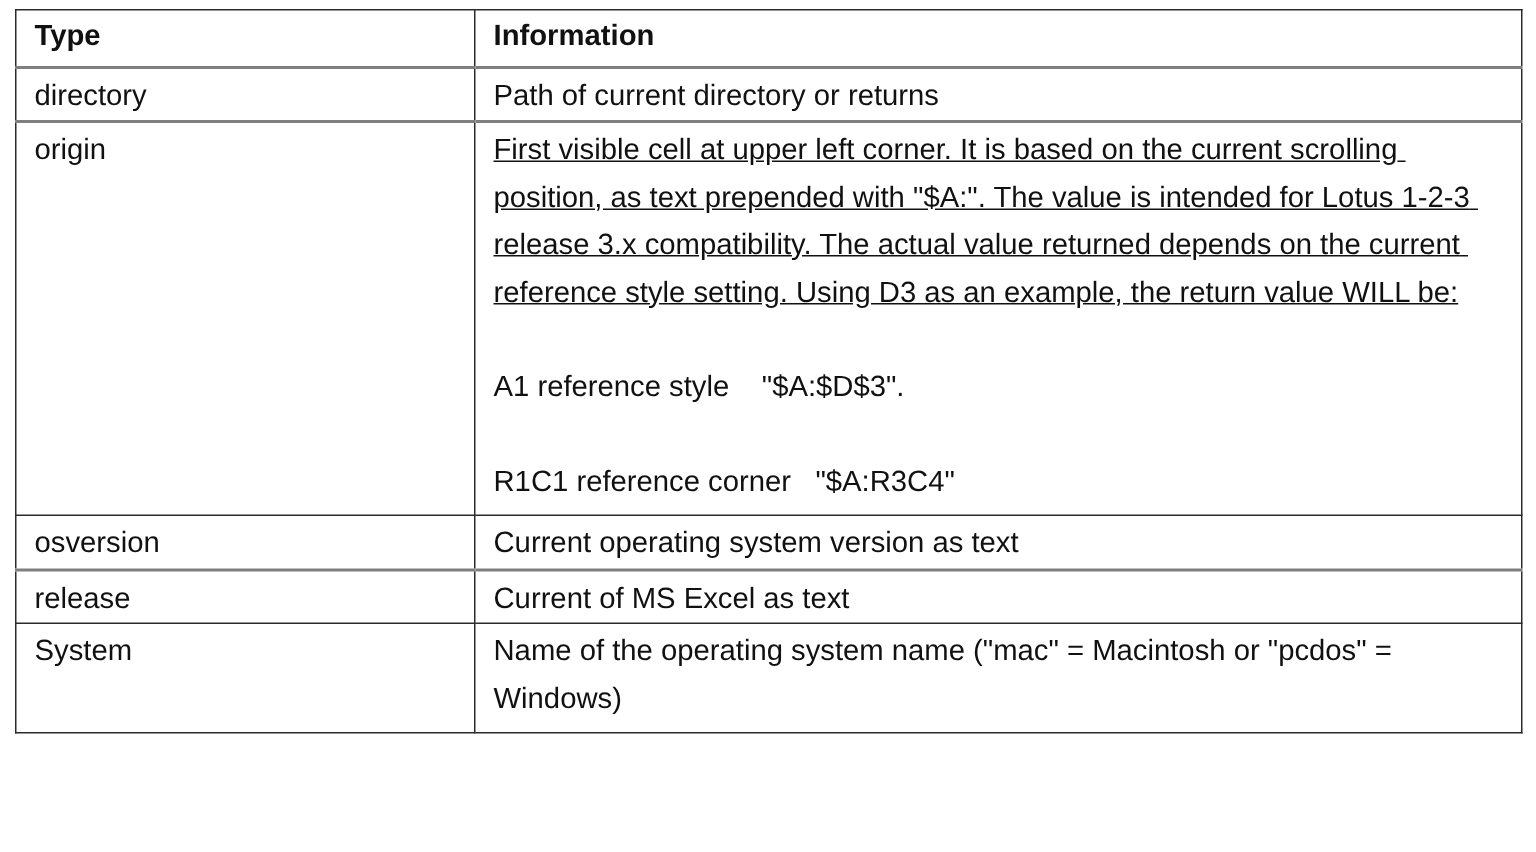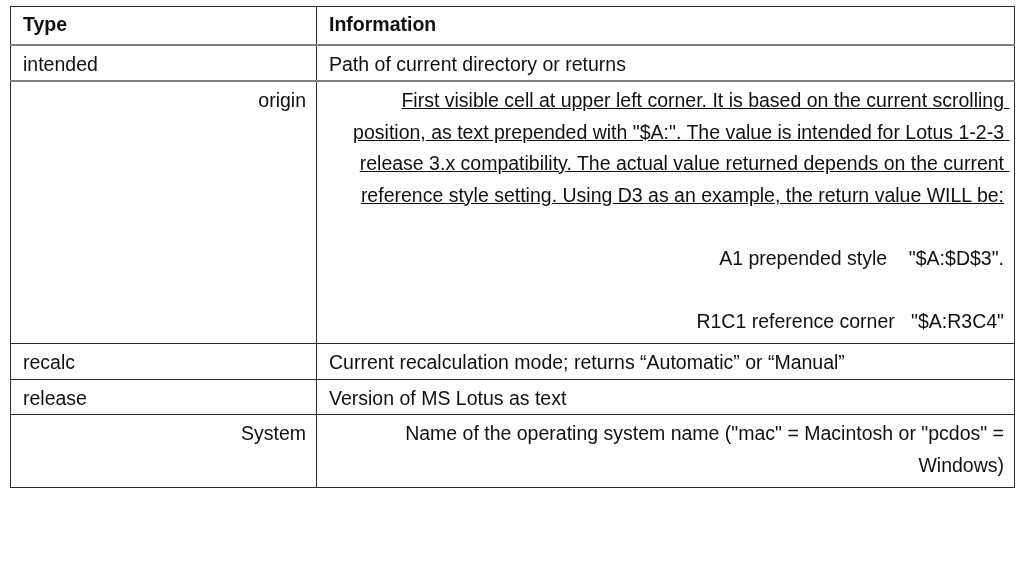--- a/index.html
+++ b/index.html
@@ -68,21 +68,20 @@
 
   .cell-text {
     display: block;
     white-space: pre-wrap;
     word-break: normal;
     text-decoration: underline;
   }
 
   .row-tall > td {
     padding-bottom: 6px;
-    text-align: right;
   }
 
   .blank-line {
     display: block;
     height: 31.5px;
   }
 
   .ref-line {
     display: block;
     white-space: pre;
@@ -102,45 +101,45 @@
     <thead>
       <tr>
         <th>Type</th>
         <th>Information</th>
       </tr>
     </thead>
 
     <tbody>
 
       <tr class="sep-grey">
-        <td>intended</td>
+        <td>directory</td>
         <td>Path of current directory or returns</td>
       </tr>
 
 
       <tr class="row-tall">
         <td>origin</td>
         <td>
           <span class="cell-text">First visible cell at upper left corner. It is based on the current scrolling position, as text prepended with "$A:". The value is intended for Lotus 1-2-3 release 3.x compatibility. The actual value returned depends on the current reference style setting. Using D3 as an example, the return value WILL be:</span>
           <span class="blank-line"></span>
-          <span class="ref-line"><span>A1 prepended style</span>    <span>"$A:$D$3".</span></span>
+          <span class="ref-line"><span>A1 reference style</span>    <span>"$A:$D$3".</span></span>
           <span class="blank-line"></span>
           <span class="ref-line"><span>R1C1 reference corner</span>   <span>"$A:R3C4"</span></span>
         </td>
       </tr>
 
+      <tr class="sep-grey">
+        <td>osversion</td>
+        <td>Current operating system version as text</td>
+      </tr>
 
-      <tr>
-        <td>recalc</td>
-        <td>Current recalculation mode; returns “Automatic” or “Manual”</td>
-      </tr>
 
       <tr>
         <td>release</td>
-        <td>Version of MS Lotus as text</td>
+        <td>Current of MS Excel as text</td>
       </tr>
 
       <tr class="row-tall">
         <td>System</td>
         <td>Name of the operating system name ("mac" = Macintosh or "pcdos" = Windows)</td>
       </tr>
 
     </tbody>
   </table>
 

